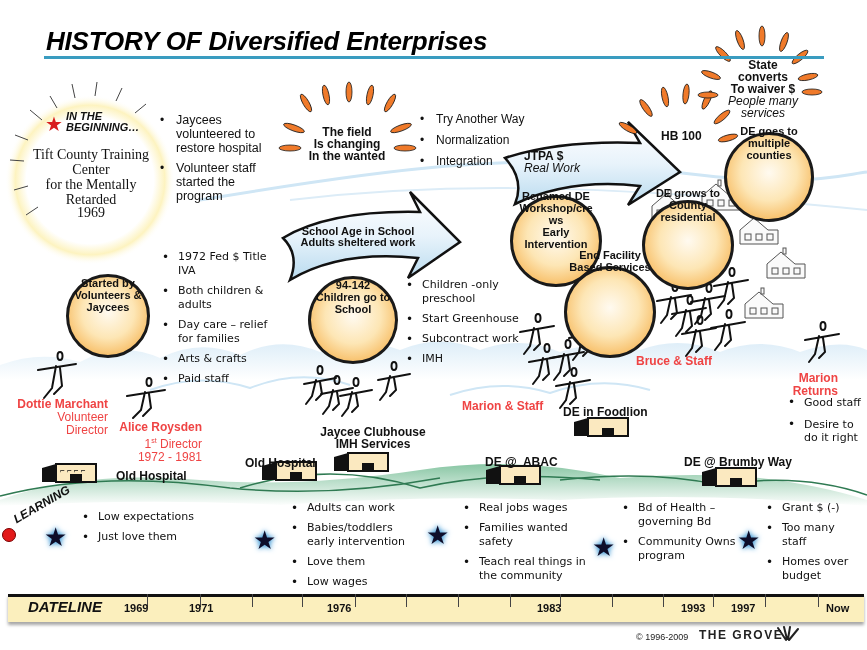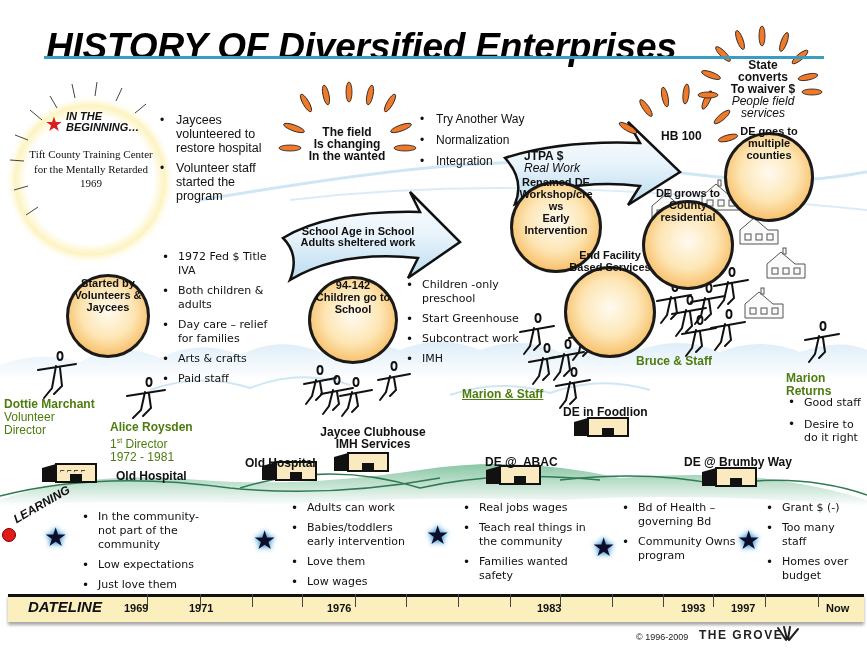--- a/index.html
+++ b/index.html
@@ -1,29 +1,29 @@
 <!DOCTYPE html>
 <html><head>
 <meta charset="utf-8">
 <style>
   * { box-sizing: border-box; margin: 0; padding: 0; }
   body { width: 867px; height: 650px; background: #ffffff; position: relative; overflow: hidden; font-family: "Liberation Sans", sans-serif; color: #111; }
   .abs { position: absolute; }
   svg.layer { position: absolute; left: 0; top: 0; }
-  .title { left: 46px; top: 26px; font-size: 37px; font-weight: bold; font-style: italic; letter-spacing: -0.2px; color: #000; }
+  .title { left: 46px; top: 26px; font-size: 26px; font-weight: bold; font-style: italic; letter-spacing: -0.2px; color: #000; }
   .title-rule { left: 44px; top: 56px; width: 780px; height: 3px; background: #3a9cc0; }
   .bullets { list-style: none; font-size: 12px; line-height: 15px; color: #111; }
   .bullets li { position: relative; padding-left: 20px; margin-bottom: 6px; }
   .bullets li::before { content: "•"; position: absolute; left: 4px; top: 0; font-size: 12px; }
   .verd { font-family: "DejaVu Sans", sans-serif; font-size: 11px; line-height: 14px; }
   .circle { position: absolute; border-radius: 50%; border: 3px solid #1a1a1a;
             background: radial-gradient(circle at 50% 45%, #fffaf0 0%, #fde6b5 45%, #f6b453 85%, #e89a30 100%);
             display: flex; align-items: flex-start; justify-content: center; text-align: center;
             font-weight: bold; font-size: 11px; line-height: 12px; color: #111; }
-  .lbl { font-weight: bold; font-size: 12px; line-height: 13px; text-align: left; color: #4d7c0f; }
+  .lbl { font-weight: bold; font-size: 12px; line-height: 13px; text-align: right; color: #ef4444; }
   .lbl-sub { font-weight: normal; }
   .arrow-text { font-weight: bold; font-size: 11px; line-height: 11px; text-align: center; }
   .burst-text { font-weight: bold; font-size: 12px; line-height: 12px; text-align: center; }
   .dateline { left: 8px; top: 594px; width: 856px; height: 28px; background: #fbefbd; border-top: 3px solid #111; box-shadow: 0 3px 3px rgba(0,0,0,0.35); }
   .dateline-label { left: 28px; top: 598px; font-size: 15px; font-weight: bold; font-style: italic; }
   .year { top: 602px; font-size: 11px; font-weight: bold; }
   .tick { top: 594px; width: 1px; height: 13px; background: #444; }
   .copyright { left: 636px; top: 632px; font-size: 9px; color: #222; }
   .grove { left: 699px; top: 628px; font-size: 12px; font-weight: bold; letter-spacing: 1.5px; color: #222; }
   .learning { left: 18px; top: 512px; font-size: 12px; font-weight: bold; font-style: italic; transform: rotate(-30deg); transform-origin: left bottom; }
@@ -277,21 +277,21 @@
 <div class="abs title">HISTORY OF Diversified Enterprises</div>
 <div class="abs title-rule"></div>
 
 <div class="abs" style="left:45px;top:112px;">
   <span style="color:#d81e1e;font-size:20px;">★</span>
 </div>
 <div class="abs" style="left:66px;top:111px;font-size:11px;font-weight:bold;font-style:italic;line-height:11px;">
   <div>IN THE</div>
   <div>BEGINNING…</div>
 </div>
-<div class="abs" style="left:20px;top:147px;width:142px;text-align:center;font-family:'Liberation Serif',serif;font-size:11px;line-height:15px;">
+<div class="abs" style="left:20px;top:147px;width:142px;text-align:center;font-family:'Liberation Serif',serif;font-size:14px;line-height:15px;">
   <div>Tift County Training Center</div>
   <div>for the Mentally Retarded</div>
   <div style="line-height:12px;">1969</div>
 </div>
 <ul class="abs bullets" style="left:156px;top:113px;width:125px;font-size:12.5px;line-height:14px;">
   <li>Jaycees volunteered to restore hospital</li>
   <li>Volunteer staff started the program</li>
 </ul>
 
 <div class="abs burst-text" style="left:307px;top:126px;width:80px;">
@@ -302,21 +302,21 @@
 <ul class="abs bullets" style="left:416px;top:112px;width:130px;">
   <li>Try Another Way</li>
   <li>Normalization</li>
   <li>Integration</li>
 </ul>
 
 <div class="abs burst-text" style="left:720px;top:59px;width:86px;">
   <div>State</div>
   <div>converts</div>
   <div>To waiver $</div>
-  <div style="font-weight:normal;font-style:italic;">People field</div>
+  <div style="font-weight:normal;font-style:italic;">People many</div>
   <div style="font-weight:normal;font-style:italic;">services</div>
 </div>
 <div class="abs burst-text" style="left:661px;top:130px;">HB 100</div>
 
 <div class="abs" style="left:524px;top:150px;width:90px;text-align:left;">
   <div style="font-weight:bold;font-size:12px;line-height:12px;">JTPA $</div>
   <div style="font-style:italic;font-size:12px;line-height:12px;">Real Work</div>
 </div>
 <div class="abs arrow-text" style="left:298px;top:226px;width:120px;">
   <div>School Age in School</div>
@@ -330,21 +330,21 @@
     <div>Jaycees</div>
   </div>
 </div>
 <div class="circle" style="left:308px;top:276px;width:90px;height:88px;">
   <div>
     <div>94-142</div>
     <div>Children go to</div>
     <div>School</div>
   </div>
 </div>
-<div class="circle" style="left:510px;top:181px;width:92px;height:92px;">
+<div class="circle" style="left:510px;top:195px;width:92px;height:92px;">
   <div style="margin-top:-8px;">
     <div>Renamed DE</div>
     <div>Workshop/cre</div>
     <div>ws</div>
     <div>Early</div>
     <div>Intervention</div>
   </div>
 </div>
 <div class="circle" style="left:564px;top:266px;width:92px;height:92px;">
   <div style="margin-top:-20px;">
@@ -384,21 +384,21 @@
 <div class="abs lbl" style="left:4px;top:398px;width:104px;">
   <div>Dottie Marchant</div>
   <div class="lbl-sub">Volunteer</div>
   <div class="lbl-sub">Director</div>
 </div>
 <div class="abs lbl" style="left:110px;top:421px;width:92px;">
   <div>Alice Roysden</div>
   <div class="lbl-sub"><span>1</span><sup style="font-size:7px;">st</sup><span> Director</span></div>
   <div class="lbl-sub">1972 - 1981</div>
 </div>
-<div class="abs lbl" style="left:462px;top:388px;text-decoration:underline;">Marion &amp; Staff</div>
+<div class="abs lbl" style="left:462px;top:400px;">Marion &amp; Staff</div>
 <div class="abs lbl" style="left:636px;top:355px;">Bruce &amp; Staff</div>
 <div class="abs lbl" style="left:786px;top:372px;width:52px;">
   <div>Marion</div>
   <div>Returns</div>
 </div>
 <ul class="abs bullets verd" style="left:784px;top:396px;width:80px;font-size:11px;line-height:13px;">
   <li style="margin-bottom:9px;">Good staff</li>
   <li>Desire to do it right</li>
 </ul>
 
@@ -415,34 +415,33 @@
 <div class="abs red-dot"></div>
 <div class="abs learning">LEARNING</div>
 
 <div class="abs star" style="left:44px;top:524px;">★</div>
 <div class="abs star" style="left:253px;top:527px;">★</div>
 <div class="abs star" style="left:426px;top:522px;">★</div>
 <div class="abs star" style="left:592px;top:534px;">★</div>
 <div class="abs star" style="left:737px;top:527px;">★</div>
 
 <ul class="abs bullets verd" style="left:78px;top:510px;width:140px;">
-  <li>In the community- not part of the community</li>
   <li>Low expectations</li>
   <li>Just love them</li>
 </ul>
 <ul class="abs bullets verd" style="left:287px;top:501px;width:132px;">
   <li>Adults can work</li>
   <li>Babies/toddlers early intervention</li>
   <li>Love them</li>
   <li>Low wages</li>
 </ul>
 <ul class="abs bullets verd" style="left:459px;top:501px;width:130px;">
   <li>Real jobs wages</li>
+  <li>Families wanted safety</li>
   <li>Teach real things in the community</li>
-  <li>Families wanted safety</li>
 </ul>
 <ul class="abs bullets verd" style="left:618px;top:501px;width:125px;">
   <li>Bd of Health – governing Bd</li>
   <li>Community Owns program</li>
 </ul>
 <ul class="abs bullets verd" style="left:762px;top:501px;width:100px;">
   <li>Grant $ (-)</li>
   <li>Too many staff</li>
   <li>Homes over budget</li>
 </ul>

